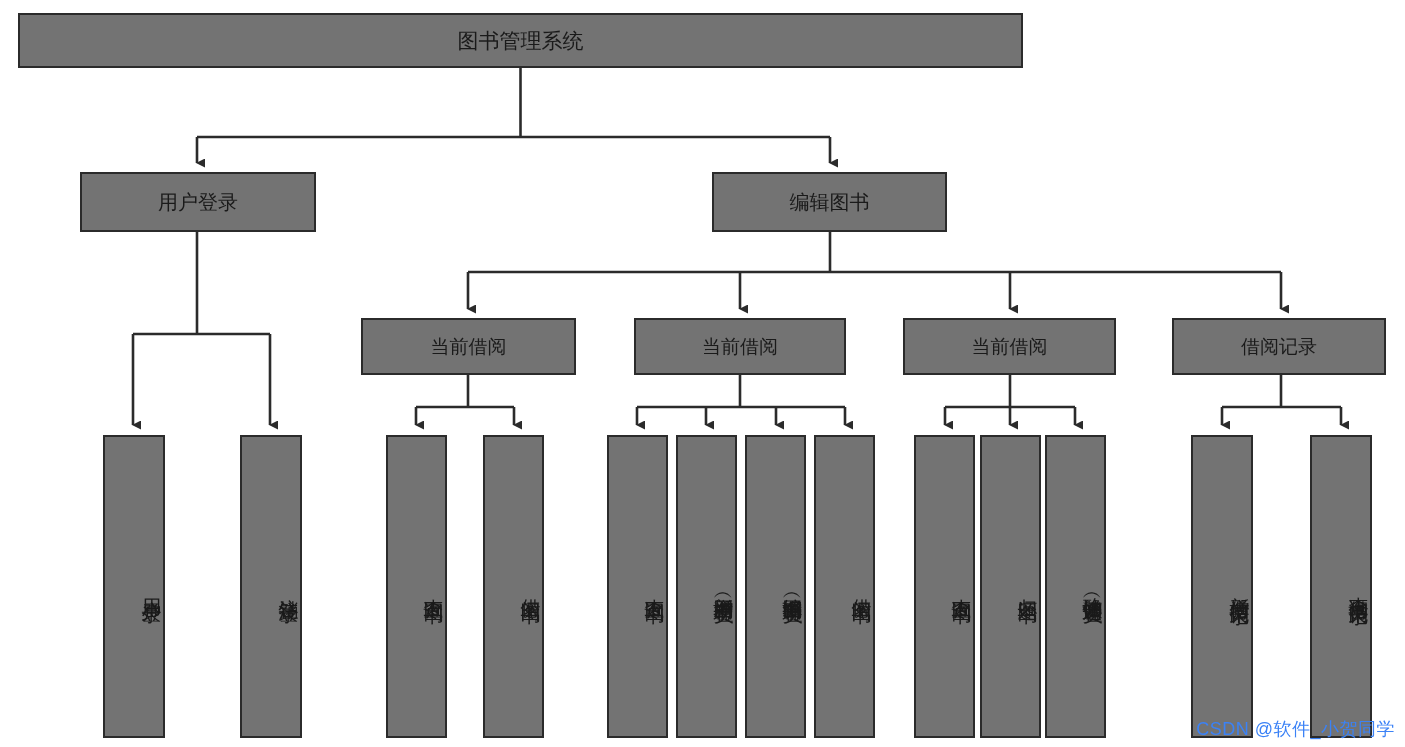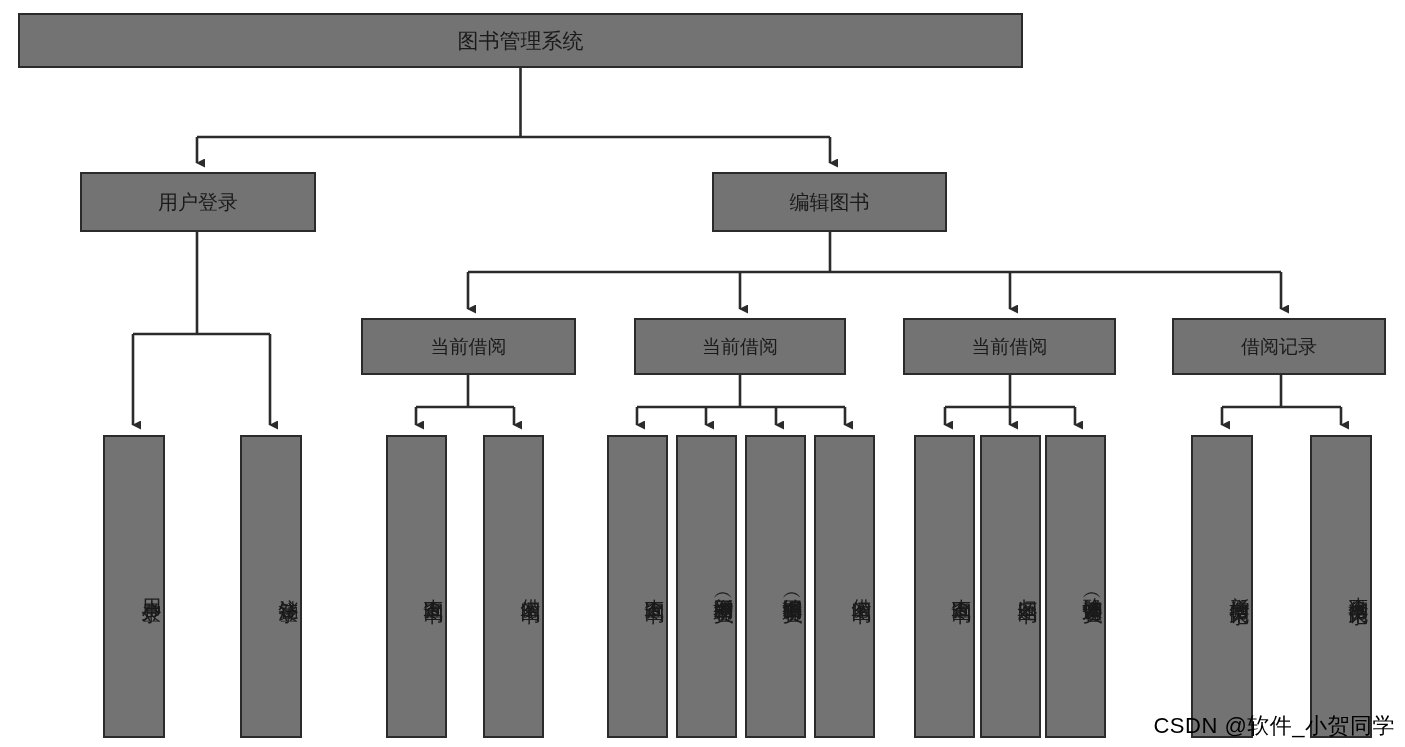--- a/index.html
+++ b/index.html
@@ -66,22 +66,22 @@
     letter-spacing: 1px;
   }
   .node .label {
     display: block;
     text-align: center;
   }
   #watermark {
     position: absolute;
     right: 10px;
     bottom: 6px;
-    font-size: 22px;
-    color: #000000;
+    font-size: 18px;
+    color: #3b82f6;
     letter-spacing: 0.5px;
     z-index: 5;
     white-space: nowrap;
   }
 </style>
 </head>
 <body>
 
 <div id="canvas">
 

